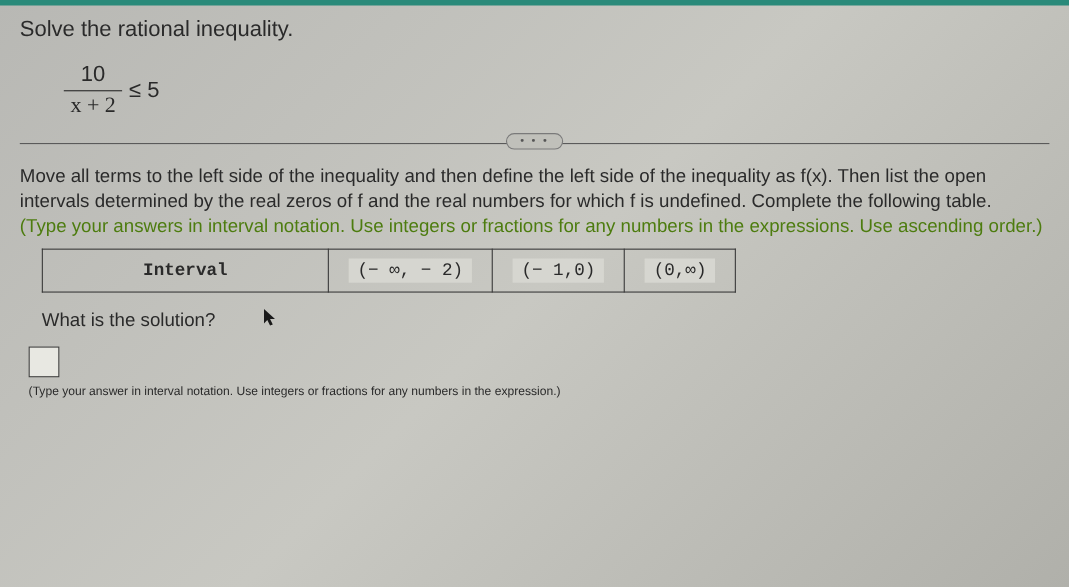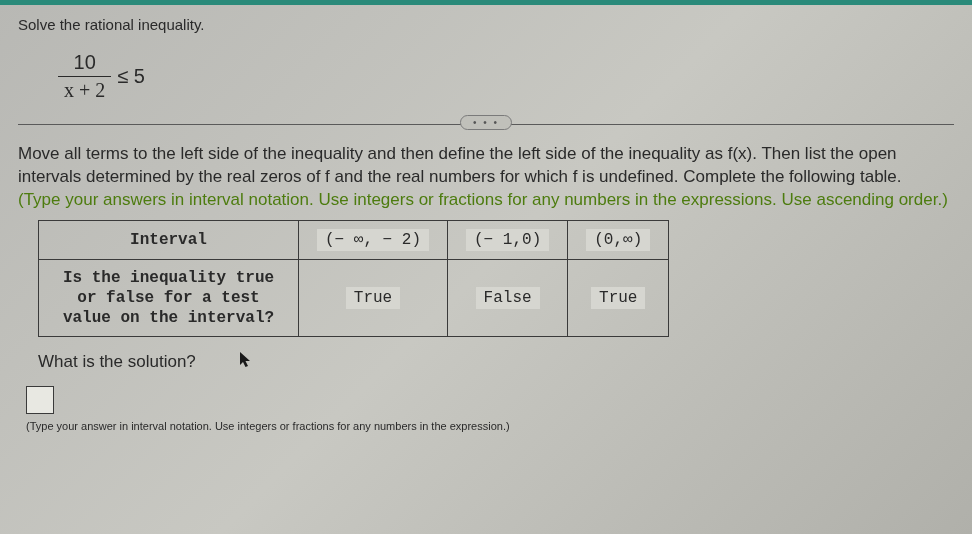--- a/index.html
+++ b/index.html
@@ -14,21 +14,21 @@
     overflow: hidden;
   }
   body::before {
     content: '';
     position: absolute;
     top: 0; left: 0; right: 0;
     height: 5px;
     background: #2a8a7a;
   }
   .prompt {
-    font-size: 15px;
+    font-size: 20px;
     margin-bottom: 18px;
     margin-top: 4px;
   }
   .fraction-row {
     display: flex;
     align-items: center;
     margin-left: 40px;
     margin-bottom: 22px;
     font-size: 20px;
   }
@@ -146,26 +146,20 @@
 </div>
 
 <table class="answer-table">
   <tbody>
       <tr>
     <th class="row-label">Interval</th>
     <td><span class="cell-filled">(− ∞, − 2)</span></td>
     <td><span class="cell-filled">(− 1,0)</span></td>
     <td><span class="cell-filled">(0,∞)</span></td>
   </tr>
-  <tr>
-    <th class="row-label">Is the inequality true or false for a test value on the interval?</th>
-    <td><span class="cell-filled">True</span></td>
-    <td><span class="cell-filled">False</span></td>
-    <td><span class="cell-filled">True</span></td>
-  </tr>
 </tbody>
   </table>
 
 <div class="solution-q">
   <span>What is the solution?</span>
   <span class="cursor">
     <svg width="14" height="18" viewBox="0 0 14 18">
       <path d="M1 1 L1 14 L4 11 L6.5 16 L9 15 L6.5 10 L11 10 Z" fill="#1a1a1a"></path>
     </svg>
   </span>

